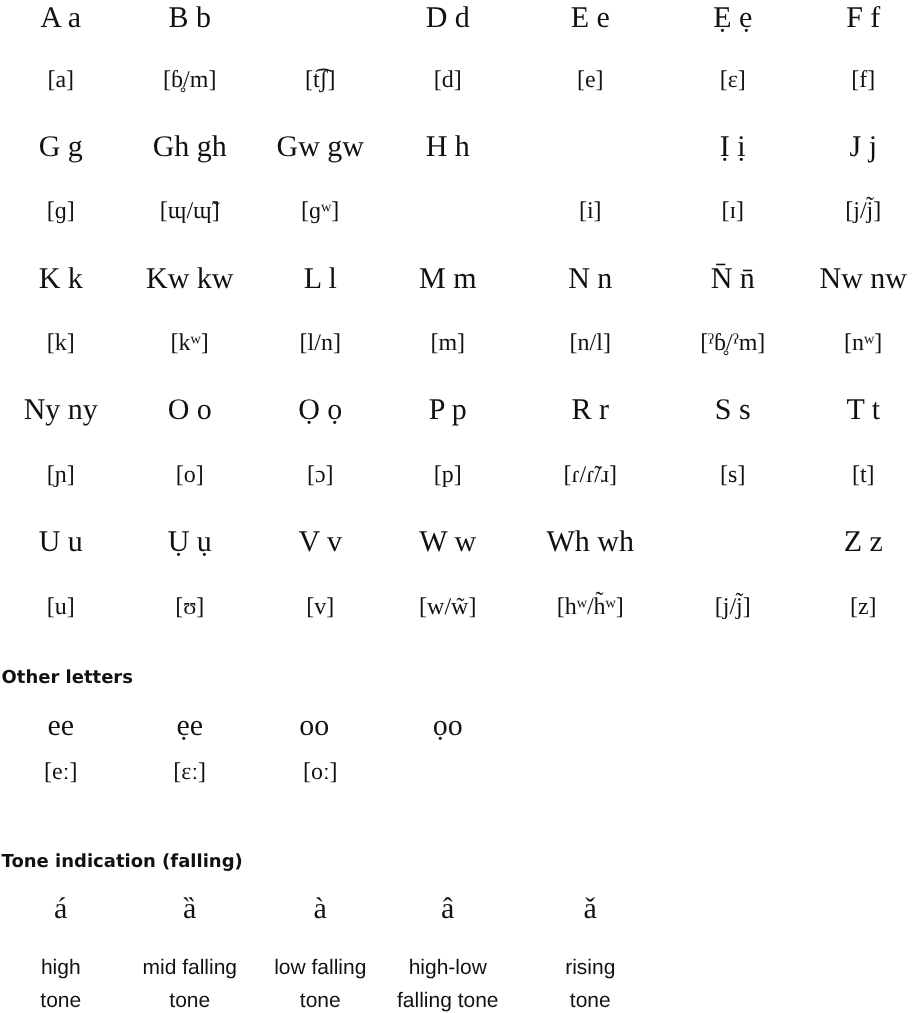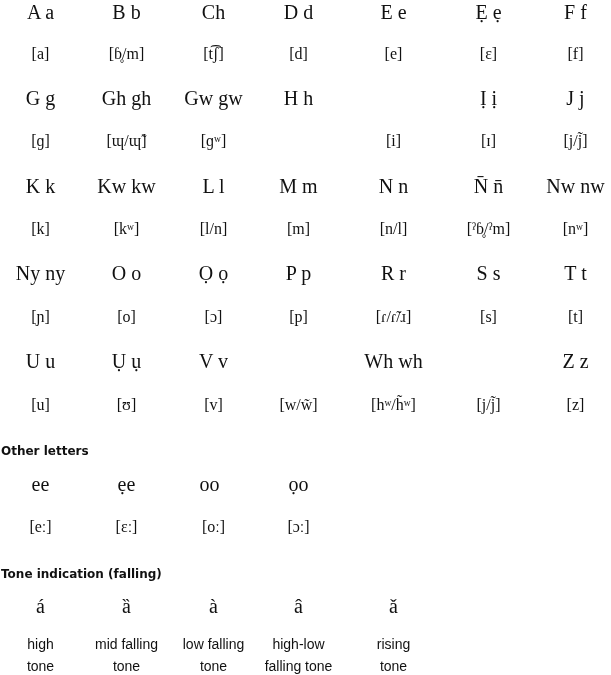--- a/index.html
+++ b/index.html
@@ -25,21 +25,20 @@
     }
   </style>
 </head>
 <body>
 
 <div class="grid">
 
   <div class="row" style="top:0px">
     <div class="cell letter" style="left:-3px;top:0px">A a</div>
     <div class="cell letter" style="left:83px;top:0px">B b</div>
-    <div class="cell letter" style="left:170px;top:0px">Ch</div>
     <div class="cell letter" style="left:255px;top:0px">D d</div>
     <div class="cell letter" style="left:350px;top:0px">E e</div>
     <div class="cell letter" style="left:445px;top:0px">Ẹ ẹ</div>
     <div class="cell letter" style="left:532px;top:0px">F f</div>
   </div>
   <div class="row" style="top:44px">
     <div class="cell ipa" style="left:-3px;top:0px">[a]</div>
     <div class="cell ipa" style="left:83px;top:0px">[ɓ̥/m]</div>
     <div class="cell ipa" style="left:170px;top:0px">[t͡ʃ]</div>
     <div class="cell ipa" style="left:255px;top:0px">[d]</div>
@@ -100,20 +99,21 @@
     <div class="cell ipa" style="left:255px;top:0px">[p]</div>
     <div class="cell ipa" style="left:350px;top:0px">[ɾ/ɾ̃/ɹ]</div>
     <div class="cell ipa" style="left:445px;top:0px">[s]</div>
     <div class="cell ipa" style="left:532px;top:0px">[t]</div>
   </div>
 
   <div class="row" style="top:349px">
     <div class="cell letter" style="left:-3px;top:0px">U u</div>
     <div class="cell letter" style="left:83px;top:0px">Ụ ụ</div>
     <div class="cell letter" style="left:170px;top:0px">V v</div>
+    <div class="cell letter" style="left:255px;top:0px">W w</div>
     <div class="cell letter" style="left:350px;top:0px">Wh wh</div>
     <div class="cell letter" style="left:532px;top:0px">Z z</div>
   </div>
   <div class="row" style="top:395px">
     <div class="cell ipa" style="left:-3px;top:0px">[u]</div>
     <div class="cell ipa" style="left:83px;top:0px">[ʊ]</div>
     <div class="cell ipa" style="left:170px;top:0px">[v]</div>
     <div class="cell ipa" style="left:255px;top:0px">[w/w̃]</div>
     <div class="cell ipa" style="left:350px;top:0px">[hʷ/h̃ʷ]</div>
     <div class="cell ipa" style="left:445px;top:0px">[j/j̃]</div>
@@ -121,25 +121,24 @@
   </div>
 </div>
 
 <div class="heading" style="top:443px">Other letters</div>
 <div class="row" style="top:472px">
   <div class="cell letter" style="left:-3px">ee</div>
   <div class="cell letter" style="left:83px">ẹe</div>
   <div class="cell letter" style="left:166px">oo</div>
   <div class="cell letter" style="left:255px">ọo</div>
 </div>
-<div class="row" style="top:517px">
+<div class="row" style="top:505px">
   <div class="cell ipa" style="left:-3px">[eː]</div>
   <div class="cell ipa" style="left:83px">[ɛː]</div>
   <div class="cell ipa" style="left:170px">[oː]</div>
-  <div class="cell ipa" style="left:255px">[ɔː]</div>
 </div>
 
 <div class="heading" style="top:566px">Tone indication (falling)</div>
 <div class="row" style="top:594px">
   <div class="cell letter" style="left:-3px">á</div>
   <div class="cell letter" style="left:83px">ȁ</div>
   <div class="cell letter" style="left:170px">à</div>
   <div class="cell letter" style="left:255px">â</div>
   <div class="cell letter" style="left:350px">ǎ</div>
 </div>

